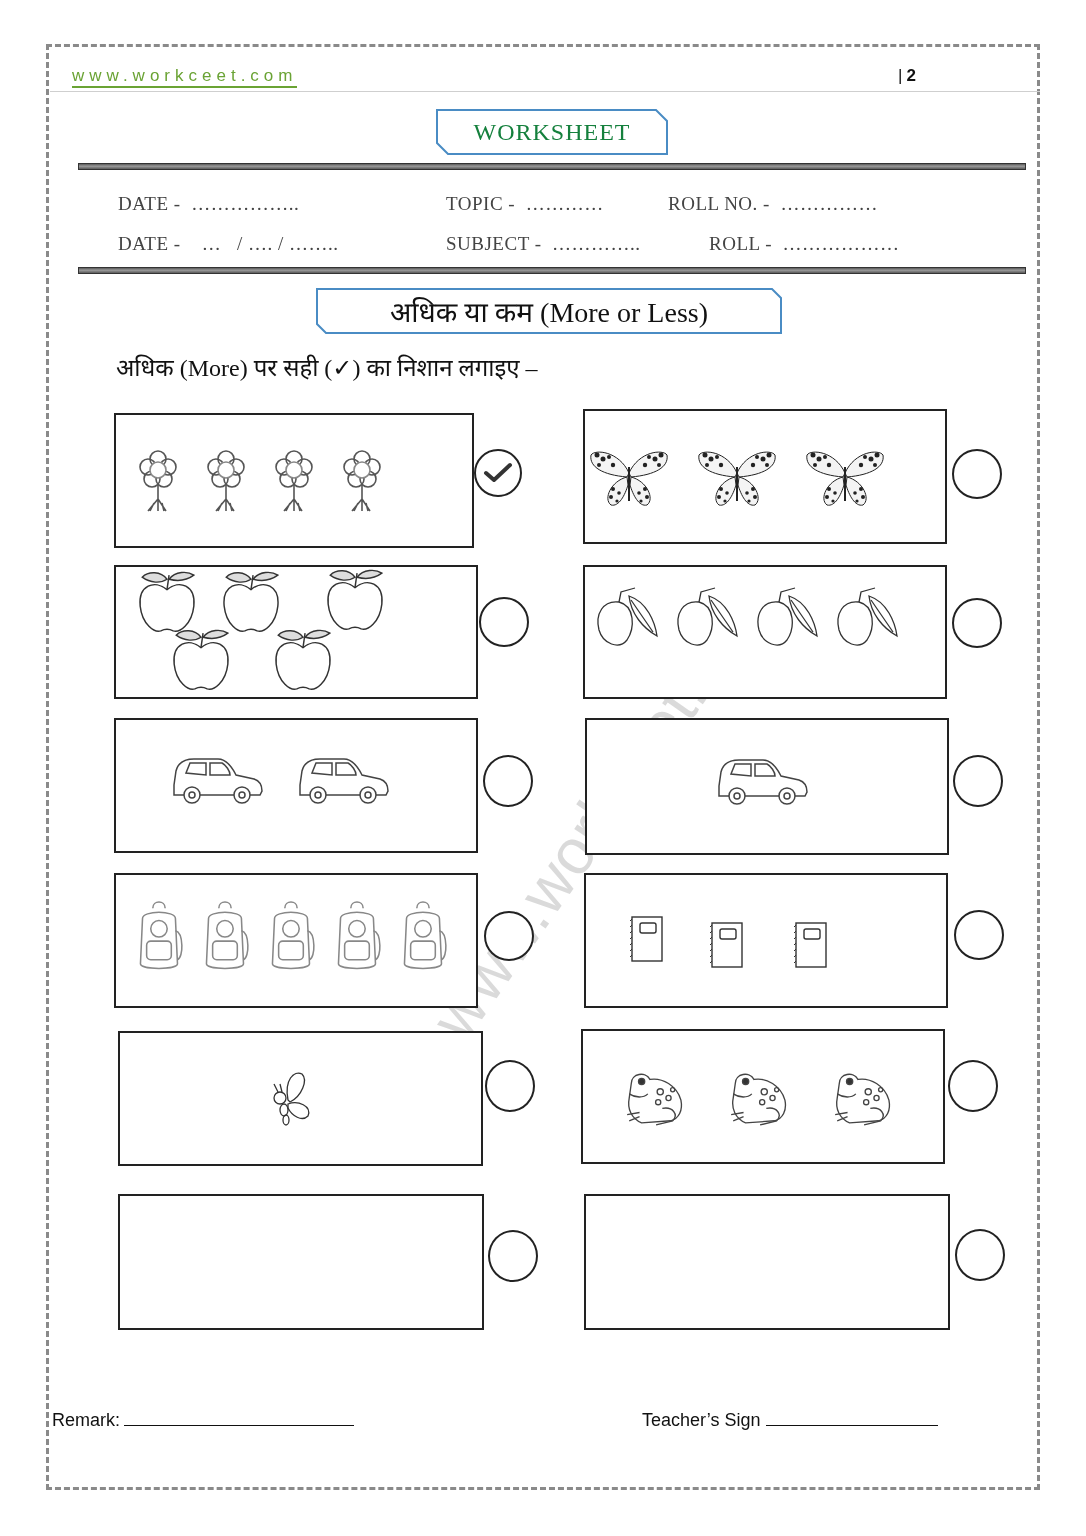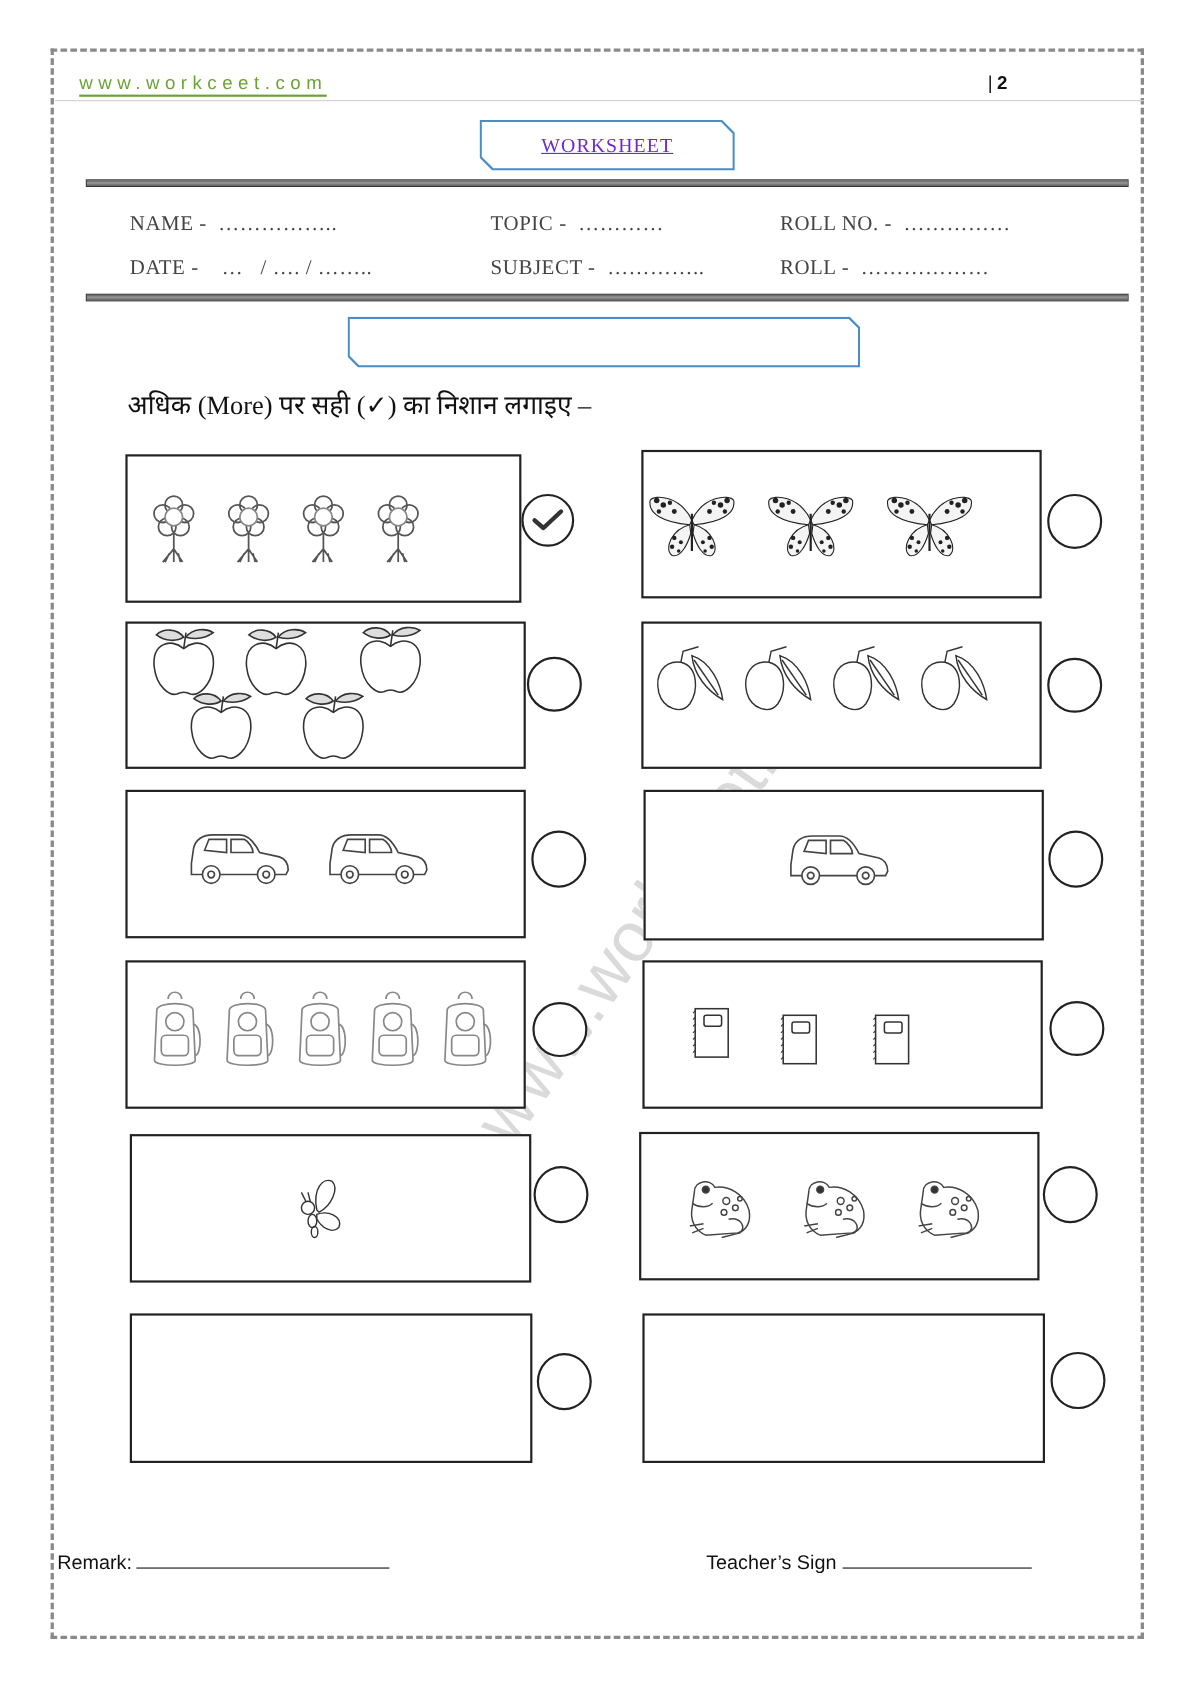--- a/index.html
+++ b/index.html
@@ -21,21 +21,21 @@
     font-size: 17px; font-weight: bold; color: #111;
   }
   .page-number .bar { font-weight: normal; margin-right: 4px; }
   .header-rule { position: absolute; left: 50px; top: 91px; width: 990px; height: 1px; background: #cfcfcf; }
 
   .title-box {
     position: absolute; left: 436px; top: 109px; width: 232px; height: 46px;
     display: flex; align-items: center; justify-content: center;
   }
   .title-box svg { position: absolute; left: 0; top: 0; }
-  .title-box span { position: relative; font-family: "Liberation Serif", serif; font-size: 18px; letter-spacing: 1px; color: #6d28d9; text-decoration: underline; }
+  .title-box span { position: relative; font-family: "Liberation Serif", serif; font-size: 24px; letter-spacing: 1px; color: #15803d; }
 
   .thick-bar {
     position: absolute; left: 78px; width: 948px; height: 7px;
     background: linear-gradient(#5a5a5a, #9a9a9a 45%, #5a5a5a); border: 1px solid #333; box-sizing: border-box;
   }
   .bar-top { top: 163px; }
   .bar-bottom { top: 267px; }
 
   .info-field { position: absolute; font-family: "Liberation Serif", serif; font-size: 19px; color: #444; letter-spacing: 0.5px; white-space: pre; }
 
@@ -79,33 +79,34 @@
 
 <div class="title-box">
   <svg width="232" height="46">
     <polygon points="1,1 220,1 231,12 231,45 12,45 1,34" fill="#fff" stroke="#4a8cc4" stroke-width="2"></polygon>
   </svg>
   <span>WORKSHEET</span>
 </div>
 
 <div class="thick-bar bar-top"></div>
 
-<div class="info-field" style="left:118px; top:193px;">NAME -  ……………..</div>
+<div class="info-field" style="left:118px; top:193px;">DATE -  ……………..</div>
 <div class="info-field" style="left:446px; top:193px;">TOPIC -  …………</div>
-<div class="info-field" style="left:709px; top:193px;">ROLL NO. -  ……………</div>
+<div class="info-field" style="left:668px; top:193px;">ROLL NO. -  ……………</div>
 <div class="info-field" style="left:118px; top:233px;">DATE -    …   / …. / ……..</div>
 <div class="info-field" style="left:446px; top:233px;text-align:right;">SUBJECT -  …………..</div>
 <div class="info-field" style="left:709px; top:233px;">ROLL -  ………………</div>
 
 <div class="thick-bar bar-bottom"></div>
 
 <div class="topic-box">
   <svg width="466" height="46">
     <polygon points="1,1 456,1 465,10 465,45 10,45 1,36" fill="#fff" stroke="#4a8cc4" stroke-width="2"></polygon>
   </svg>
+  <span>अधिक या कम   (More or Less)</span>
 </div>
 
 <div class="instruction">अधिक (More) पर सही (✓) का निशान लगाइए –</div>
 
 <div class="watermark">www.workceet.com</div>
 
 <svg width="0" height="0" style="position:absolute">
   <defs>
     <g id="sym-flower">
       <g fill="none" stroke="#555" stroke-width="1.6">

